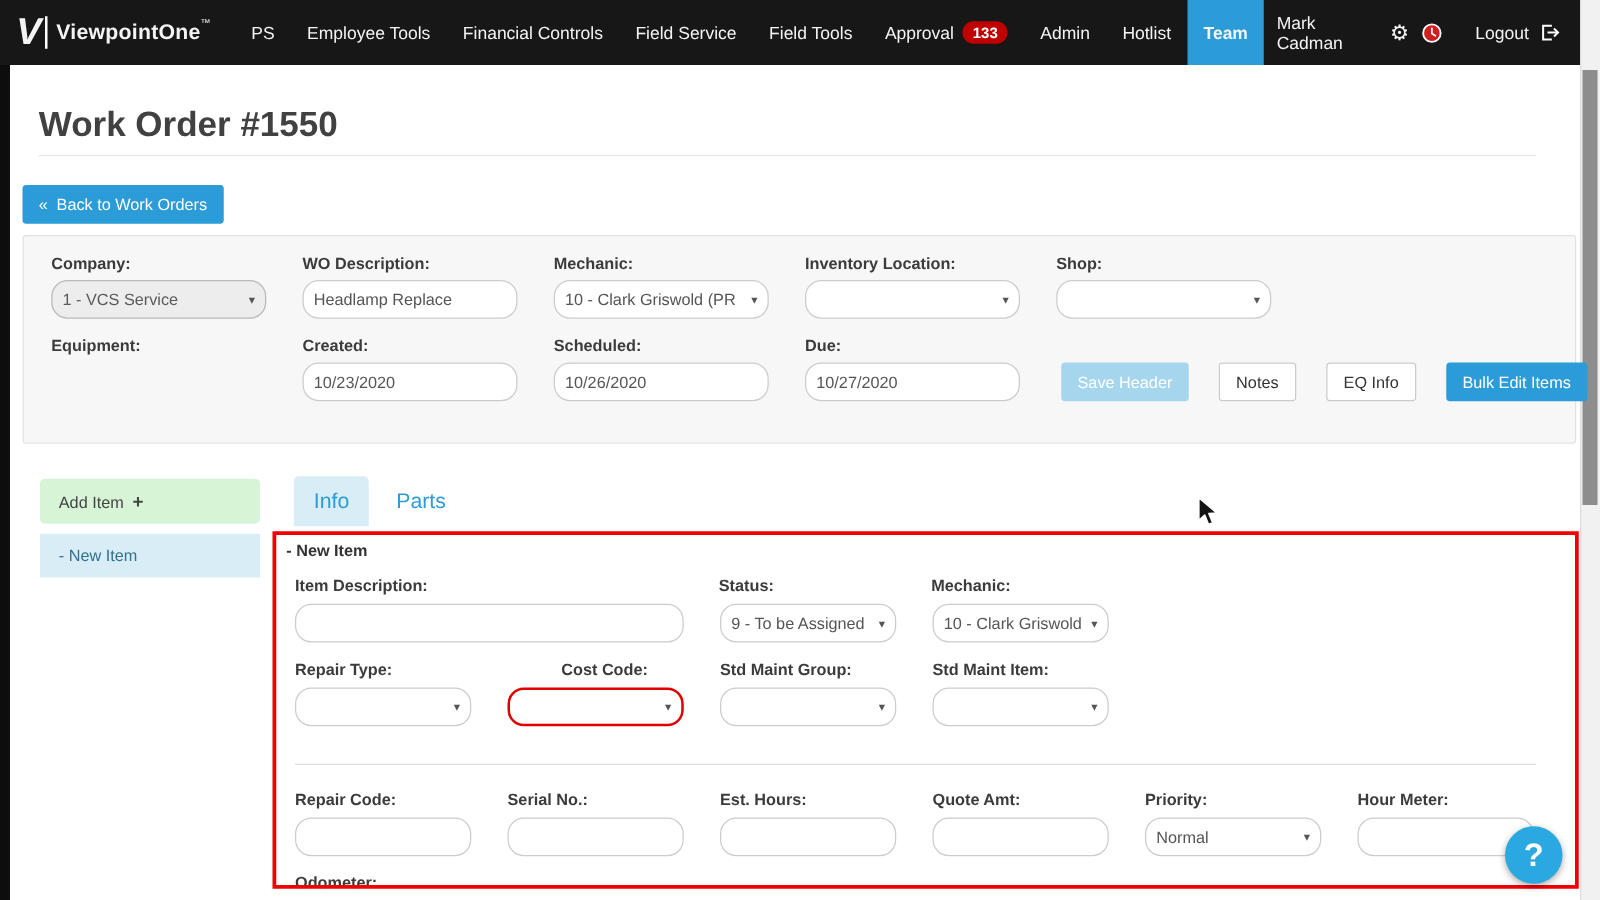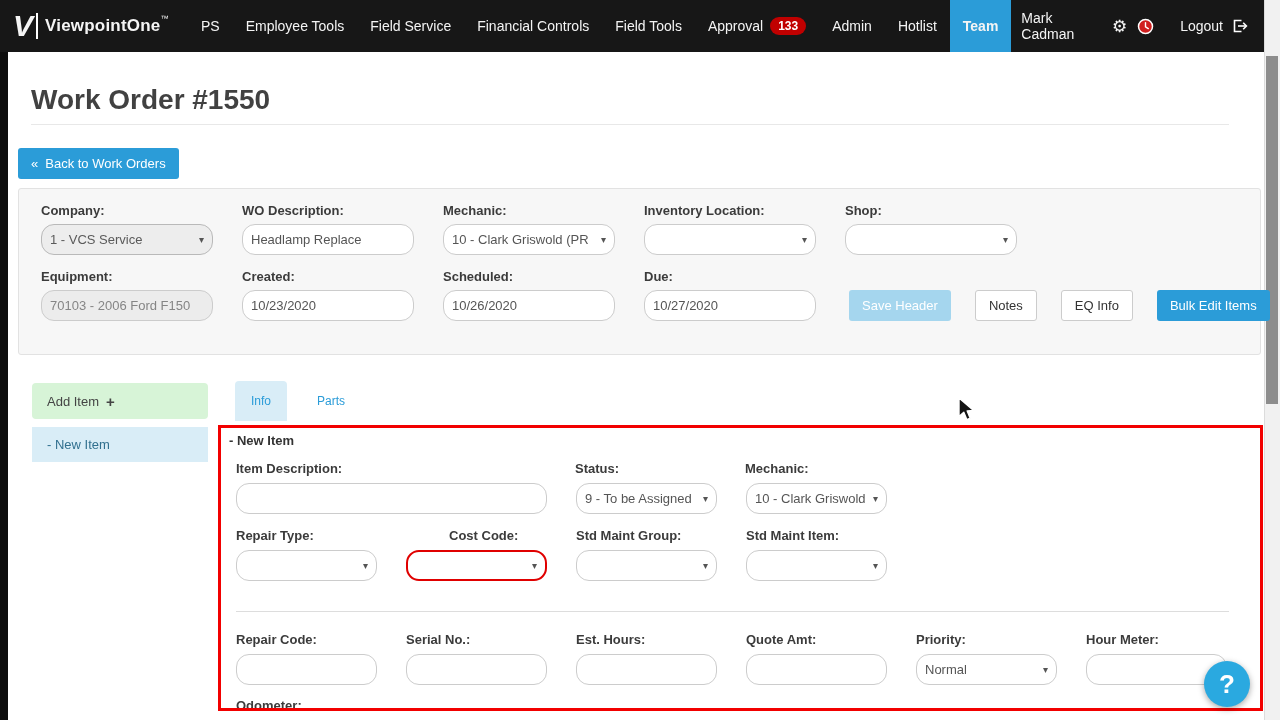--- a/index.html
+++ b/index.html
@@ -72,21 +72,21 @@
     left: 32px; top: 383px; width: 176px; height: 36px; background: #d7f4d7;
     border-radius: 4px; color: #444; font-size: 13px;
     display: flex; align-items: center; padding-left: 15px; gap: 7px; cursor: pointer;
   }
   .add-item .plus { font-weight: bold; font-size: 15px; }
   .new-item-entry {
     left: 32px; top: 427px; width: 176px; height: 35px; background: #d9edf7;
     color: #31708f; font-size: 13px; display: flex; align-items: center; padding-left: 15px; cursor: pointer;
   }
   .tab { top: 381px; height: 40px; display: flex; align-items: center; padding: 0 16px;
-         color: #2b9cd8; font-size: 12px; cursor: pointer; border-radius: 4px 4px 0 0; }
+         color: #2b9cd8; font-size: 17px; cursor: pointer; border-radius: 4px 4px 0 0; }
   .tab.active { background: #d9edf7; }
 
   .redbox { left: 218px; top: 425px; width: 1045px; height: 286px; border: 3px solid #f20000; z-index: 3; pointer-events: none; }
   .form-hdr { font-size: 13px; font-weight: bold; color: #333; }
 
   .beacon {
     left: 1204px; top: 661px; width: 46px; height: 46px; border-radius: 50%;
     background: #2aa9e0; color: #fff; font-size: 26px; font-weight: bold;
     display: flex; align-items: center; justify-content: center;
     box-shadow: 0 2px 6px rgba(0,0,0,.35); cursor: pointer; z-index: 6;
@@ -100,22 +100,22 @@
 
   <div class="navbar">
     <div class="brand">
       <span class="vglyph">V</span>
       <span class="vbar"></span>
       <span class="name">ViewpointOne</span>
       <span class="tm">™</span>
     </div>
     <div class="nav-item">PS</div>
     <div class="nav-item">Employee Tools</div>
+    <div class="nav-item">Financial Controls</div>
     <div class="nav-item">Field Service</div>
-    <div class="nav-item">Financial Controls</div>
     <div class="nav-item">Field Tools</div>
     <div class="nav-item">
       <span>Approval</span>
       <span class="badge">133</span>
     </div>
     <div class="nav-item">Admin</div>
     <div class="nav-item">Hotlist</div>
     <div class="nav-item active">Team</div>
     <div class="nav-user">
       <span>Mark Cadman</span>
@@ -175,21 +175,20 @@
   <div class="select abs" style="left:845px; top:224px; width:172px;">
     <span class="sel-text"></span>
     <span class="chev">▾</span>
   </div>
 
   <div class="abs lbl" style="left:41px;  top:269px;">Equipment:</div>
   <div class="abs lbl" style="left:242px; top:269px;">Created:</div>
   <div class="abs lbl" style="left:443px; top:269px;">Scheduled:</div>
   <div class="abs lbl" style="left:644px; top:269px;">Due:</div>
 
-  <input class="input disabled abs" style="left: 41px; top: 290px; width: 172px;" readonly="" value="70103 - 2006 Ford F150">
   <input class="input abs" style="left: 242px; top: 290px; width: 172px;" value="10/23/2020">
   <input class="input abs" style="left: 443px; top: 290px; width: 172px;" value="10/26/2020">
   <input class="input abs" style="left: 644px; top: 290px; width: 172px;" value="10/27/2020">
 
   <div class="abs hdr-buttons">
     <button class="btn primary dim">Save Header</button>
     <button class="btn plain">Notes</button>
     <button class="btn plain">EQ Info</button>
     <button class="btn primary">Bulk Edit Items</button>
   </div>

